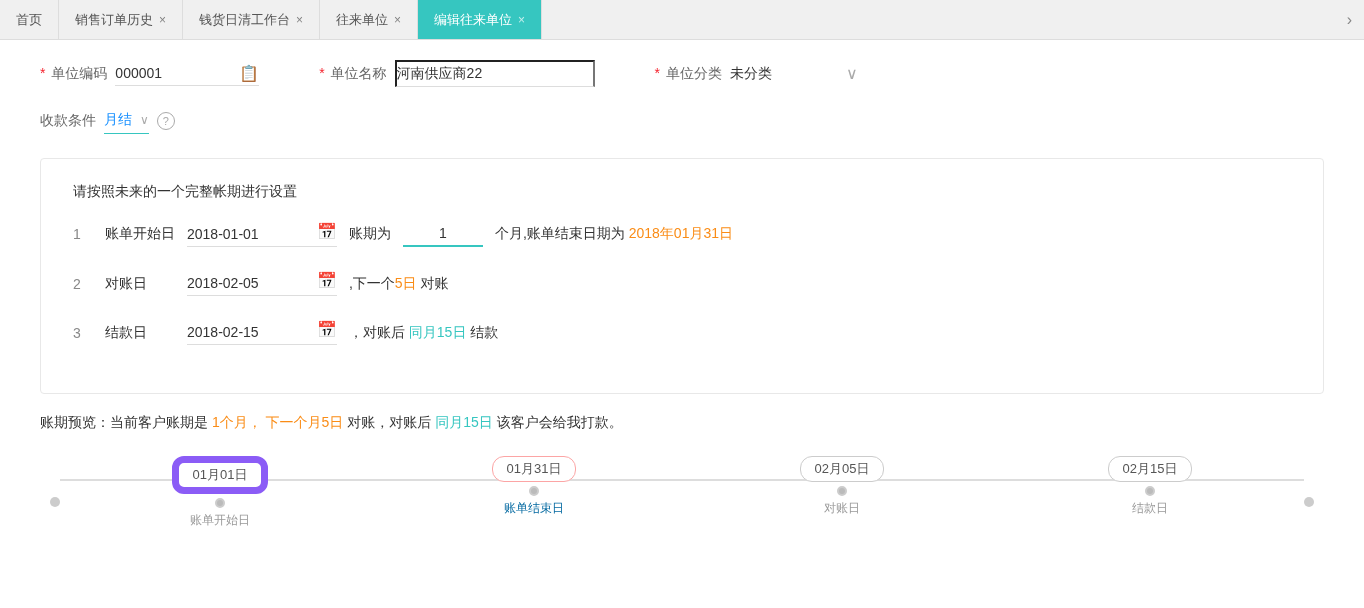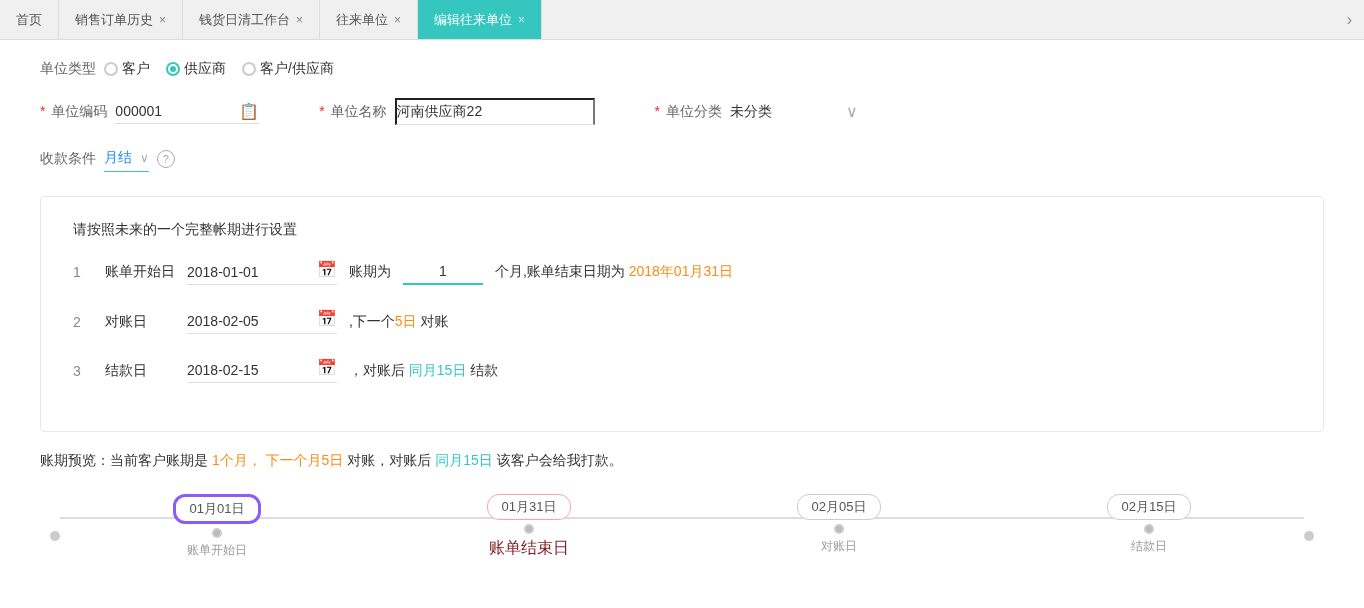--- a/index.html
+++ b/index.html
@@ -267,39 +267,20 @@
   </div>
   <div class="tab active">
     <span>编辑往来单位</span>
     <span class="close-icon">×</span>
   </div>
   <div class="tab-more">›</div>
 </div>
 
 <div class="page-content">
 
-  <div class="form-row">
-    <div class="form-field">
-      <span class="form-label">单位类型</span>
-      <div class="radio-group">
-        <label class="radio-item">
-          <div class="radio-circle"></div>
-          <span>客户</span>
-        </label>
-        <label class="radio-item">
-          <div class="radio-circle checked"></div>
-          <span>供应商</span>
-        </label>
-        <label class="radio-item">
-          <div class="radio-circle"></div>
-          <span>客户/供应商</span>
-        </label>
-      </div>
-    </div>
-  </div>
 
   <div class="form-row">
     <div class="form-field">
       <span class="form-label">
         <span class="required-star">*</span>
         <span>单位编码</span>
       </span>
       <div class="input-with-icon">
         <input type="text" class="" value="000001" style="width: 120px; border: none; outline: none; font-size: 14px; color: rgb(51, 51, 51); padding: 4px 0px; background: transparent;">
         <span class="calendar-icon">📋</span>
@@ -390,29 +371,29 @@
 
     <div style="width:10px;height:10px;border-radius:50%;background:#ccc;flex-shrink:0;margin-top:18px;"></div>
 
     <div style="flex:1; position:relative;">
 
       <div style="position:absolute;top:23px;left:0;right:0;height:2px;background:#ddd;"></div>
 
       <div style="display:flex;justify-content:space-around;align-items:flex-start;position:relative;">
 
         <div style="display:flex;flex-direction:column;align-items:center;">
-          <div style="border:3px solid #8b5cf6;border-radius:12px;padding:3px 14px;font-size:13px;color:#555;background:#fff;white-space:nowrap;">01月01日</div>
+          <div style="border:7px solid #8b5cf6;border-radius:12px;padding:3px 14px;font-size:13px;color:#555;background:#fff;white-space:nowrap;">01月01日</div>
           <div style="width:10px;height:10px;border-radius:50%;background:#bbb;border:2px solid #ccc;margin:4px 0;"></div>
           <div style="font-size:12px;color:#999;">账单开始日</div>
         </div>
 
         <div style="display:flex;flex-direction:column;align-items:center;">
           <div style="border:1px solid #fca5a5;border-radius:12px;padding:3px 14px;font-size:13px;color:#555;background:#fff;white-space:nowrap;">01月31日</div>
           <div style="width:10px;height:10px;border-radius:50%;background:#bbb;border:2px solid #ccc;margin:4px 0;"></div>
-          <div style="font-size:16px;color:#7f1d1d;">账单结束日</div>
+          <div style="font-size:12px;color:#0369a1;">账单结束日</div>
         </div>
 
         <div style="display:flex;flex-direction:column;align-items:center;">
           <div style="border:1px solid #ccc;border-radius:12px;padding:3px 14px;font-size:13px;color:#555;background:#fff;white-space:nowrap;">02月05日</div>
           <div style="width:10px;height:10px;border-radius:50%;background:#bbb;border:2px solid #ccc;margin:4px 0;"></div>
           <div style="font-size:12px;color:#999;">对账日</div>
         </div>
 
         <div style="display:flex;flex-direction:column;align-items:center;">
           <div style="border:1px solid #ccc;border-radius:12px;padding:3px 14px;font-size:13px;color:#555;background:#fff;white-space:nowrap;">02月15日</div>

